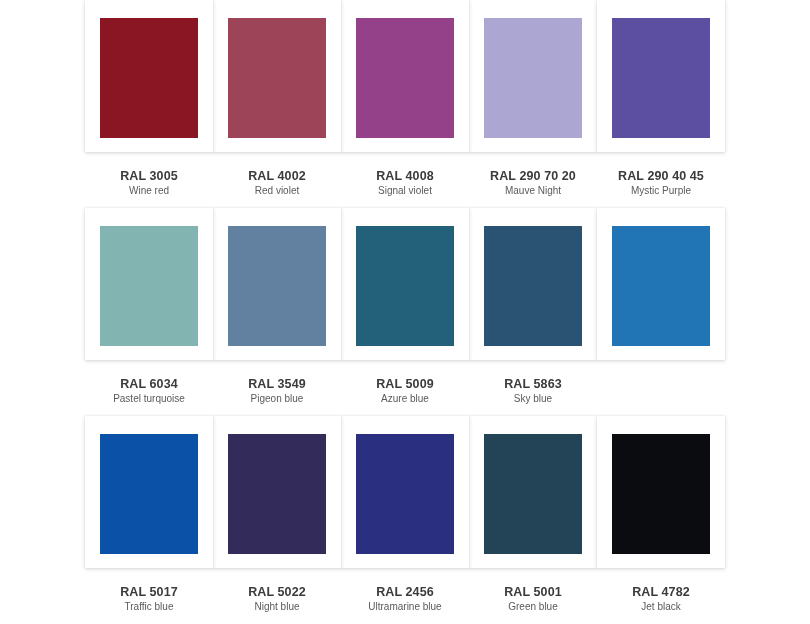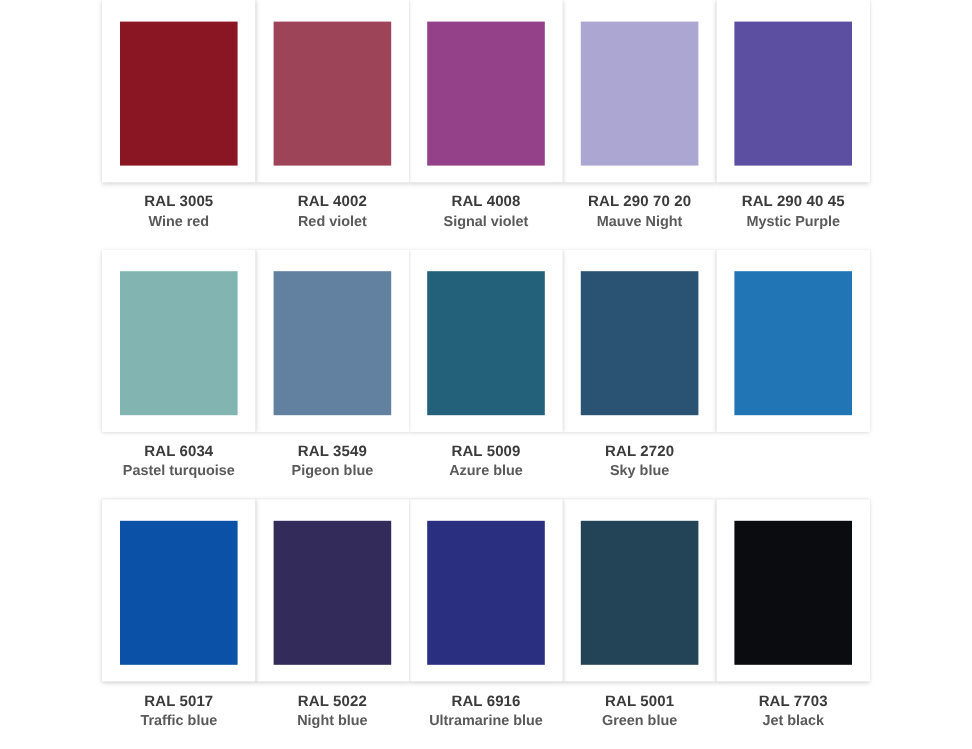--- a/index.html
+++ b/index.html
@@ -58,21 +58,21 @@
 
   .swatch-chip {
     width: 100%;
     height: 100%;
     display: block;
   }
 
   .row-labels {
     position: relative;
     width: 640px;
-    margin: 0 auto;
+    margin: 8px auto;
     display: flex;
     flex-direction: row;
     padding-top: 9px;
   }
 
   .label-cell {
     width: 128px;
     text-align: center;
     line-height: 1.25;
   }
@@ -81,22 +81,22 @@
     display: block;
     font-size: 12.5px;
     font-weight: bold;
     color: #3b3b3b;
     letter-spacing: 0.1px;
     white-space: nowrap;
   }
 
   .name {
     display: block;
-    font-size: 12px;
-    font-weight: bold;
+    font-size: 10px;
+    font-weight: normal;
     color: #5a5a5a;
     white-space: nowrap;
   }
 </style>
 </head>
 <body>
 
 <div class="palette">
 
   <div class="swatch-row">
@@ -166,21 +166,21 @@
       </div>
       <div class="label-cell">
         <span class="code">RAL 3549</span>
         <span class="name">Pigeon blue</span>
       </div>
       <div class="label-cell">
         <span class="code">RAL 5009</span>
         <span class="name">Azure blue</span>
       </div>
       <div class="label-cell">
-        <span class="code">RAL 2720</span>
+        <span class="code">RAL 5863</span>
         <span class="name">Sky blue</span>
       </div>
     </div>
   </div>
 
   <div class="swatch-row">
     <div class="row-cards">
       <div class="swatch-card z1">
         <span class="swatch-chip" style="background:#0B51A8;"></span>
       </div>
@@ -200,27 +200,27 @@
     <div class="row-labels">
       <div class="label-cell">
         <span class="code">RAL 5017</span>
         <span class="name">Traffic blue</span>
       </div>
       <div class="label-cell">
         <span class="code">RAL 5022</span>
         <span class="name">Night blue</span>
       </div>
       <div class="label-cell">
-        <span class="code">RAL 6916</span>
+        <span class="code">RAL 2456</span>
         <span class="name">Ultramarine blue</span>
       </div>
       <div class="label-cell">
         <span class="code">RAL 5001</span>
         <span class="name">Green blue</span>
       </div>
       <div class="label-cell">
-        <span class="code">RAL 7703</span>
+        <span class="code">RAL 4782</span>
         <span class="name">Jet black</span>
       </div>
     </div>
   </div>
 
 </div>
 
 </body></html>

